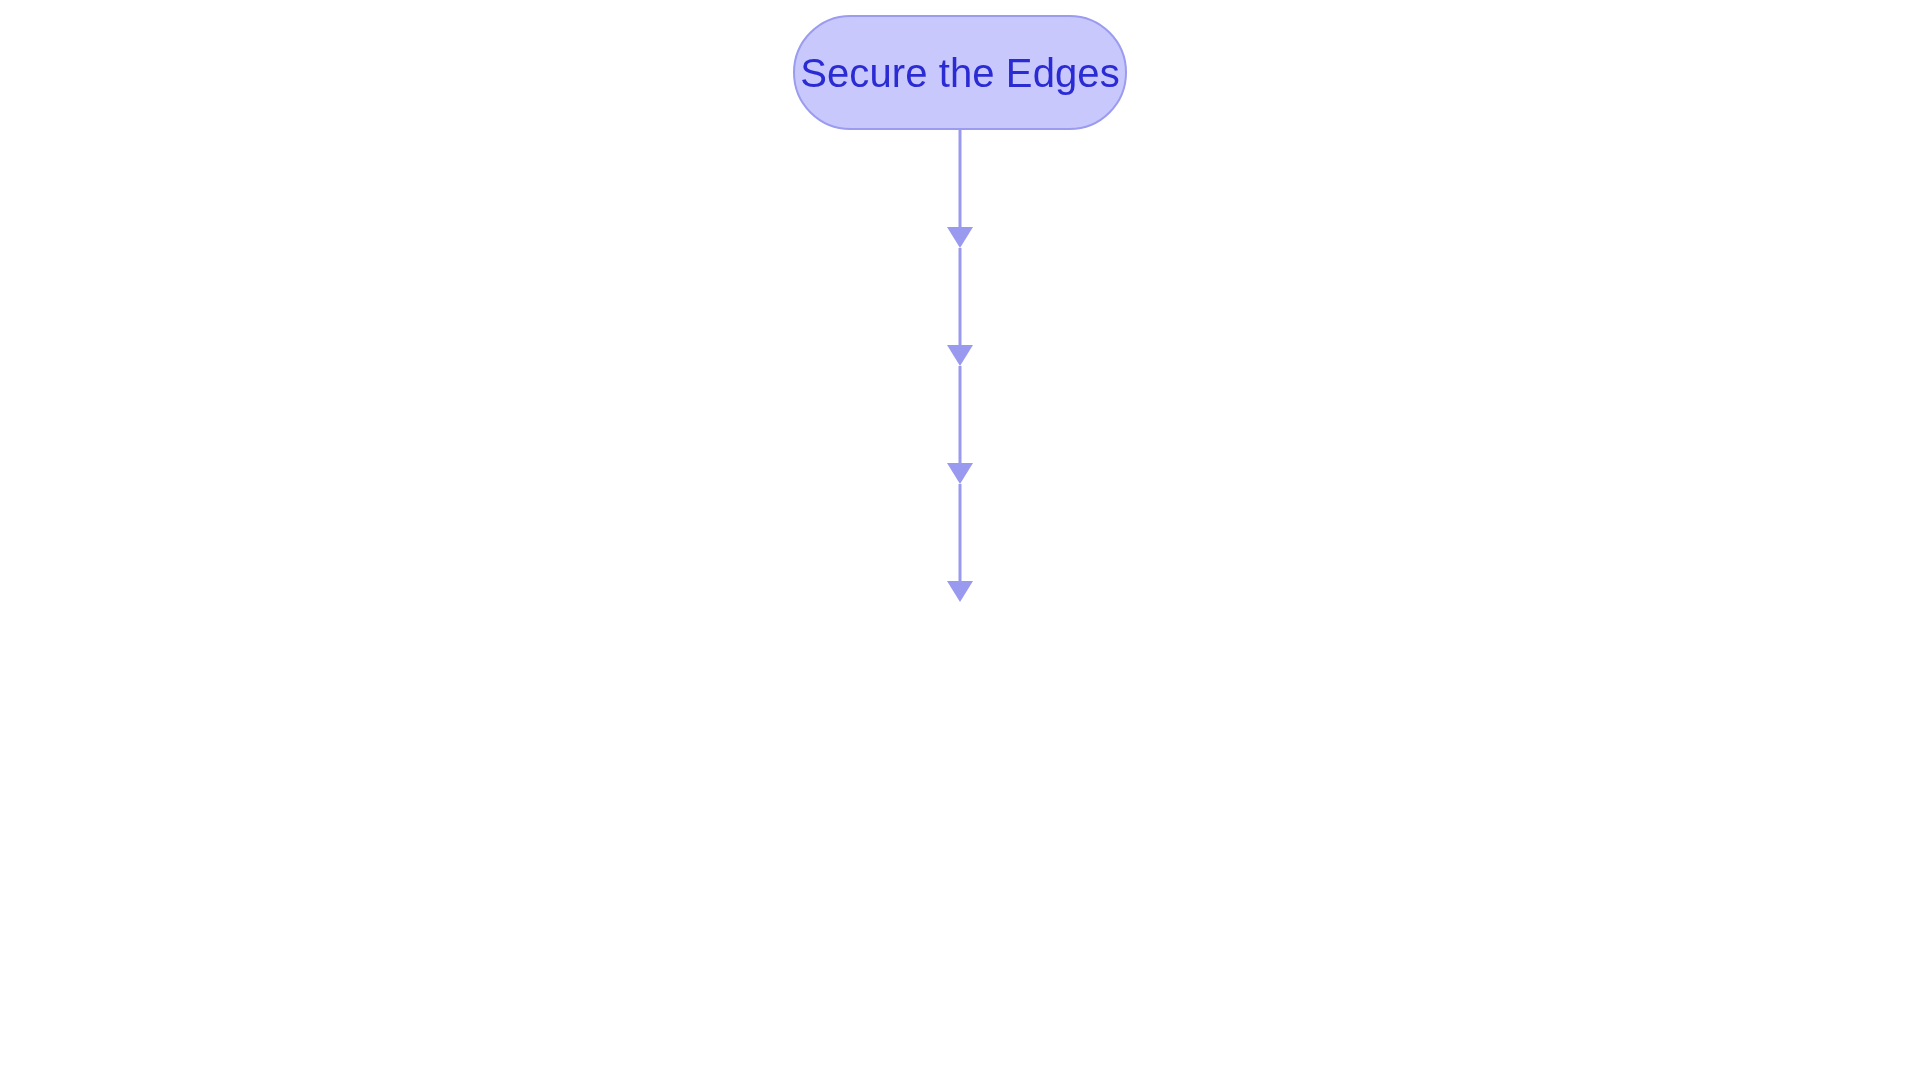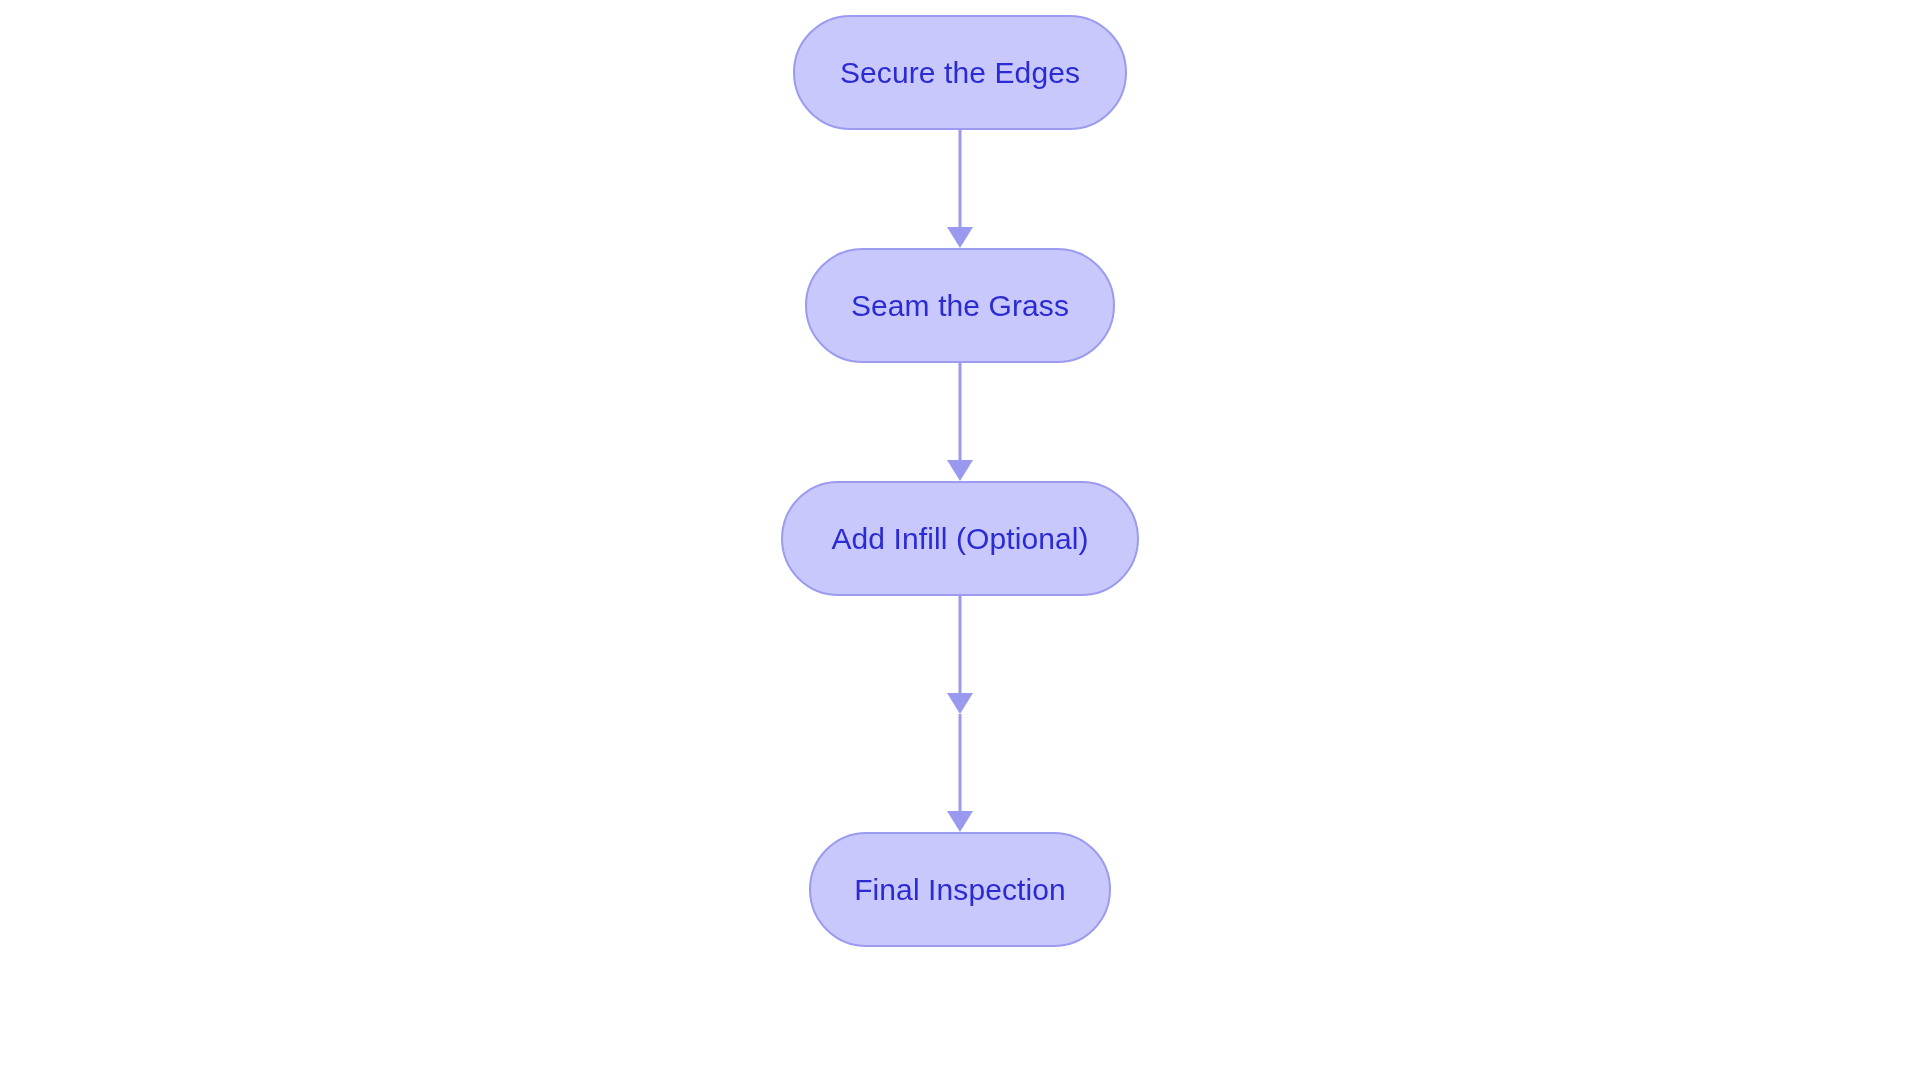--- a/index.html
+++ b/index.html
@@ -40,21 +40,21 @@
     background: #c8c8fc;
     border: 2px solid #9b9bf0;
     border-radius: 58px;
     display: flex;
     align-items: center;
     justify-content: center;
     flex: 0 0 auto;
   }
   .node-label {
     color: #2b2bd4;
-    font-size: 30px;
+    font-size: 40px;
     font-weight: 400;
     line-height: 1;
     letter-spacing: 0.1px;
     white-space: nowrap;
     font-family: "Liberation Sans", "DejaVu Sans", sans-serif;
   }
 
   
   .node-w1 { width: 334px; }
   .node-w2 { width: 310px; }
@@ -103,42 +103,33 @@
 
     <div class="node node-w1">
       <span class="node-label">Secure the Edges</span>
     </div>
 
     <div class="connector">
       <div class="edge-line"></div>
       <div class="edge-arrowhead"></div>
     </div>
 
-    <div class="node node-w2">
-      <span class="node-label">Seam the Grass</span>
-    </div>
-
-    <div class="connector">
-      <div class="edge-line"></div>
-      <div class="edge-arrowhead"></div>
-    </div>
-
-    <div class="node node-w3">
-      <span class="node-label">Add Infill (Optional)</span>
-    </div>
 
     <div class="connector">
       <div class="edge-line"></div>
       <div class="edge-arrowhead"></div>
     </div>
 
 
     <div class="connector">
       <div class="edge-line"></div>
       <div class="edge-arrowhead"></div>
     </div>
 
-    <div class="node node-w5">
-      <span class="node-label">Final Inspection</span>
+
+    <div class="connector">
+      <div class="edge-line"></div>
+      <div class="edge-arrowhead"></div>
     </div>
+
 
   </div>
 </div>
 
 </body></html>

